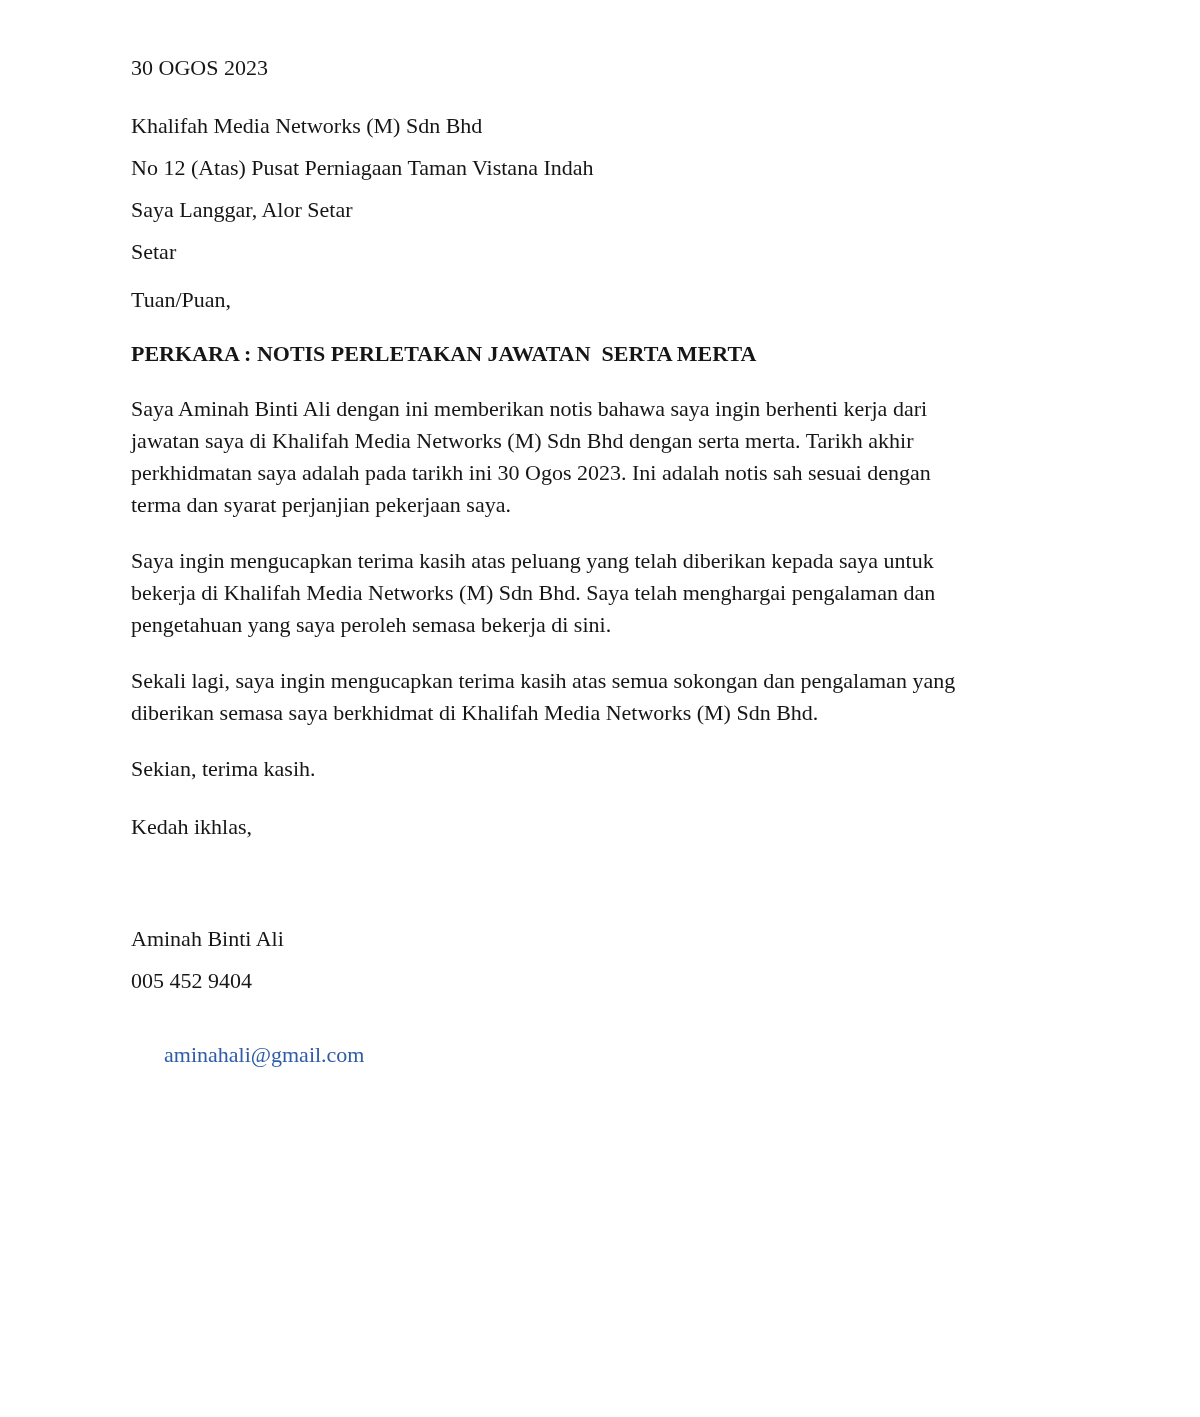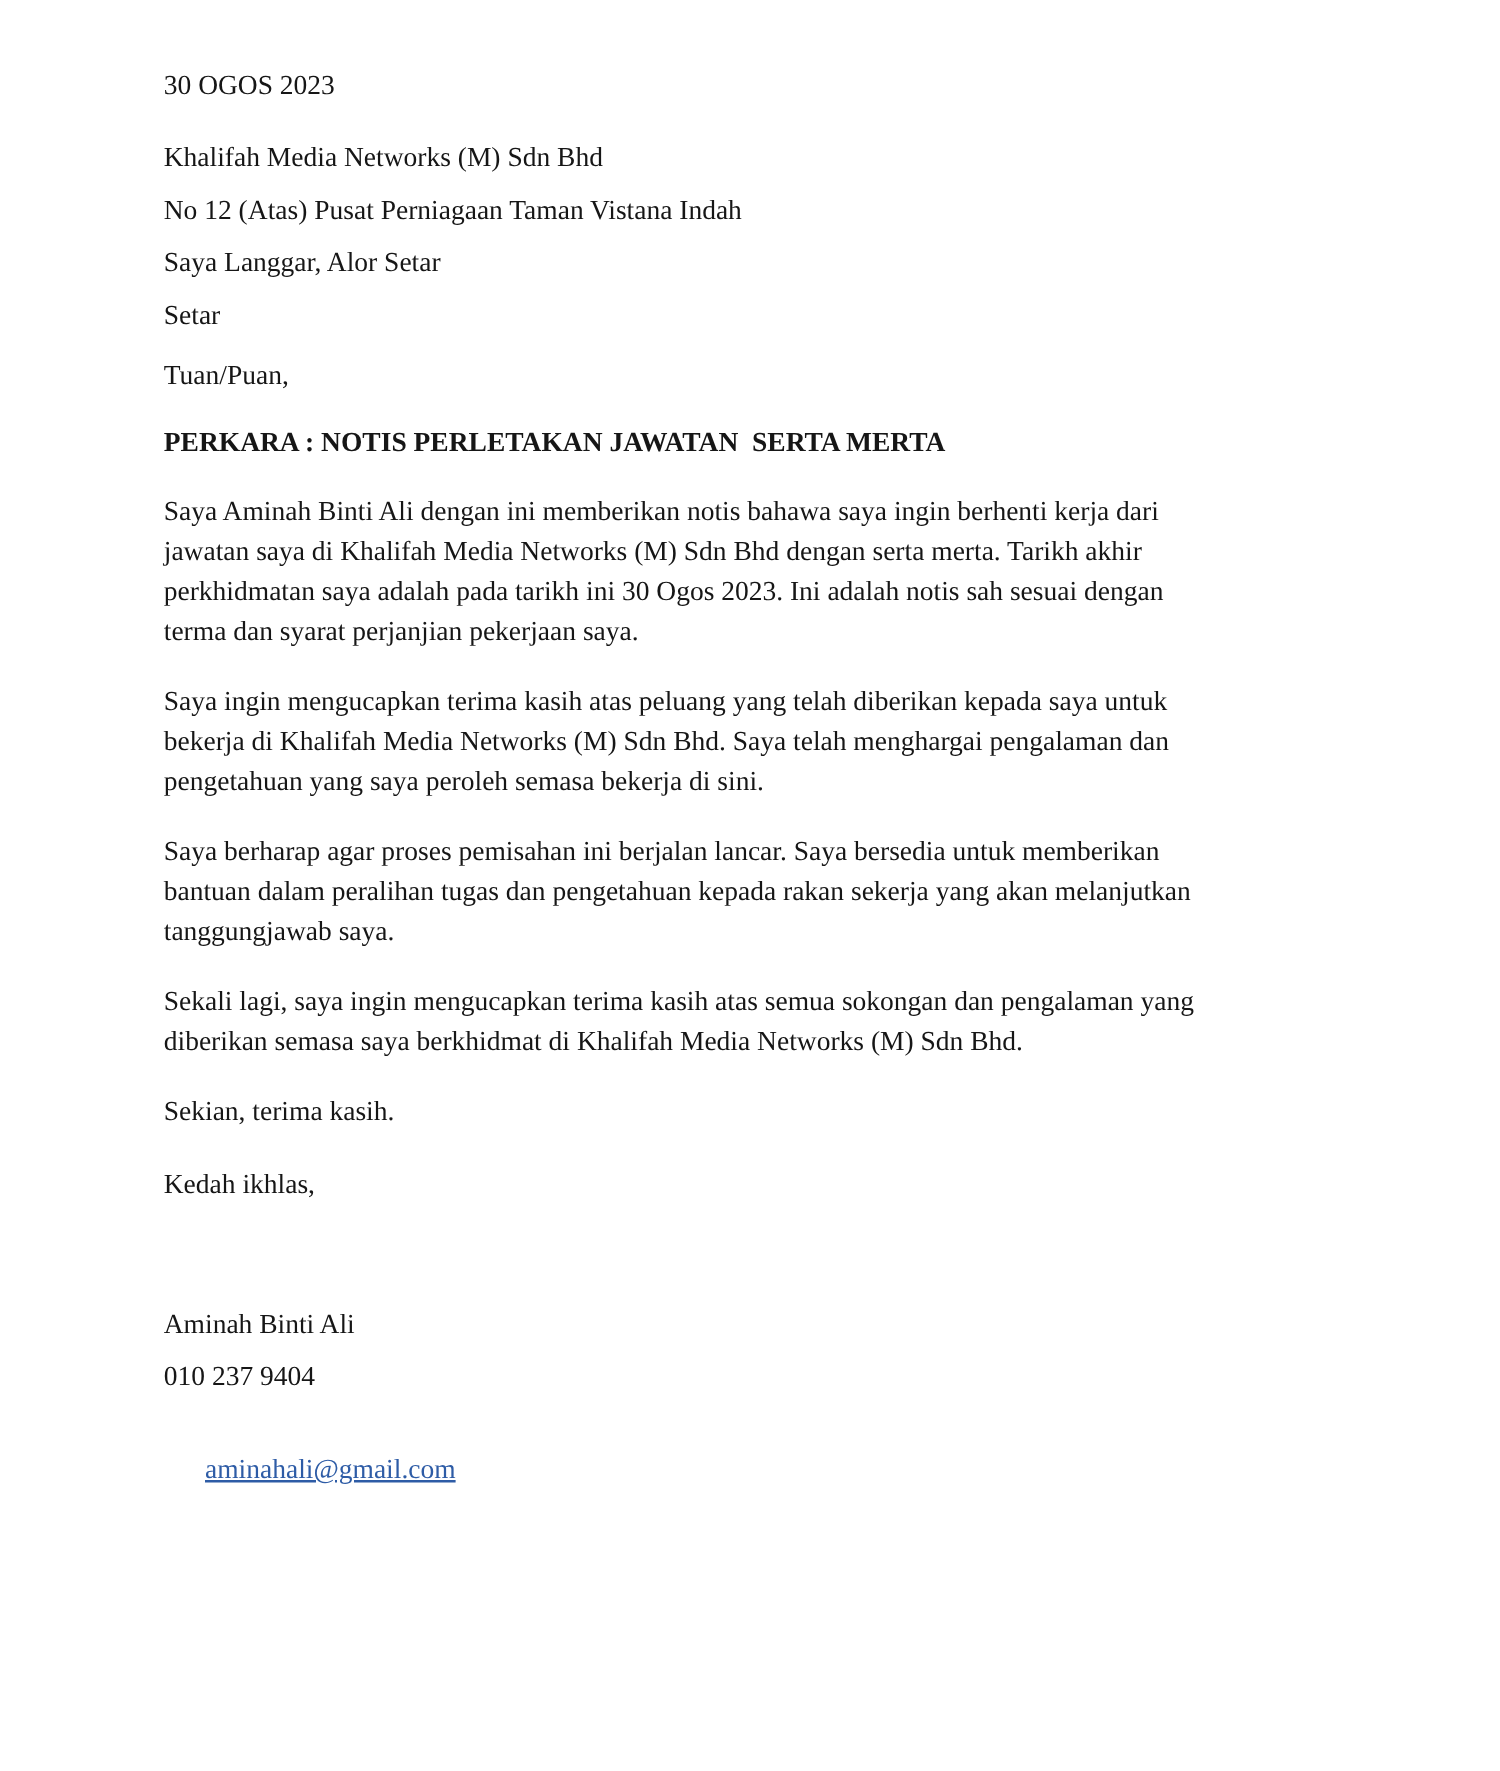--- a/index.html
+++ b/index.html
@@ -68,21 +68,20 @@
 
   .signature-block {
     margin-top: 80px;
   }
 
   .sig-line {
     margin-bottom: 10px;
   }
 
   a.email-link {
-    text-decoration: underline;
     cursor: pointer;
   }
 </style>
 </head>
 <body style="color: rgb(22, 22, 22);">
 
 <div class="page">
 
   <div class="txt date-line">30 OGOS 2023</div>
 
@@ -100,33 +99,30 @@
 
   <div class="txt para">Saya Aminah Binti Ali dengan ini memberikan notis bahawa saya ingin berhenti kerja dari
 jawatan saya di Khalifah Media Networks (M) Sdn Bhd dengan serta merta. Tarikh akhir
 perkhidmatan saya adalah pada tarikh ini 30 Ogos 2023. Ini adalah notis sah sesuai dengan
 terma dan syarat perjanjian pekerjaan saya.</div>
 
   <div class="txt para">Saya ingin mengucapkan terima kasih atas peluang yang telah diberikan kepada saya untuk
 bekerja di Khalifah Media Networks (M) Sdn Bhd. Saya telah menghargai pengalaman dan
 pengetahuan yang saya peroleh semasa bekerja di sini.</div>
 
-  <div class="txt para">Saya berharap agar proses pemisahan ini berjalan lancar. Saya bersedia untuk memberikan
-bantuan dalam peralihan tugas dan pengetahuan kepada rakan sekerja yang akan melanjutkan
-tanggungjawab saya.</div>
 
 
   <div class="txt para">Sekali lagi, saya ingin mengucapkan terima kasih atas semua sokongan dan pengalaman yang
 diberikan semasa saya berkhidmat di Khalifah Media Networks (M) Sdn Bhd.</div>
 
   <div class="txt closing">Sekian, terima kasih.</div>
 
   <div class="txt sign-off">Kedah ikhlas,</div>
 
   <div class="signature-block">
     <div class="txt sig-line">Aminah Binti Ali</div>
-    <div class="txt sig-line">010 237 9404</div>
+    <div class="txt sig-line">005 452 9404</div>
     <div class="txt sig-line">
       <a class="email-link" style="color: rgb(46, 92, 166);">aminahali@gmail.com</a>
     </div>
   </div>
 
 </div>
 
 </body></html>

